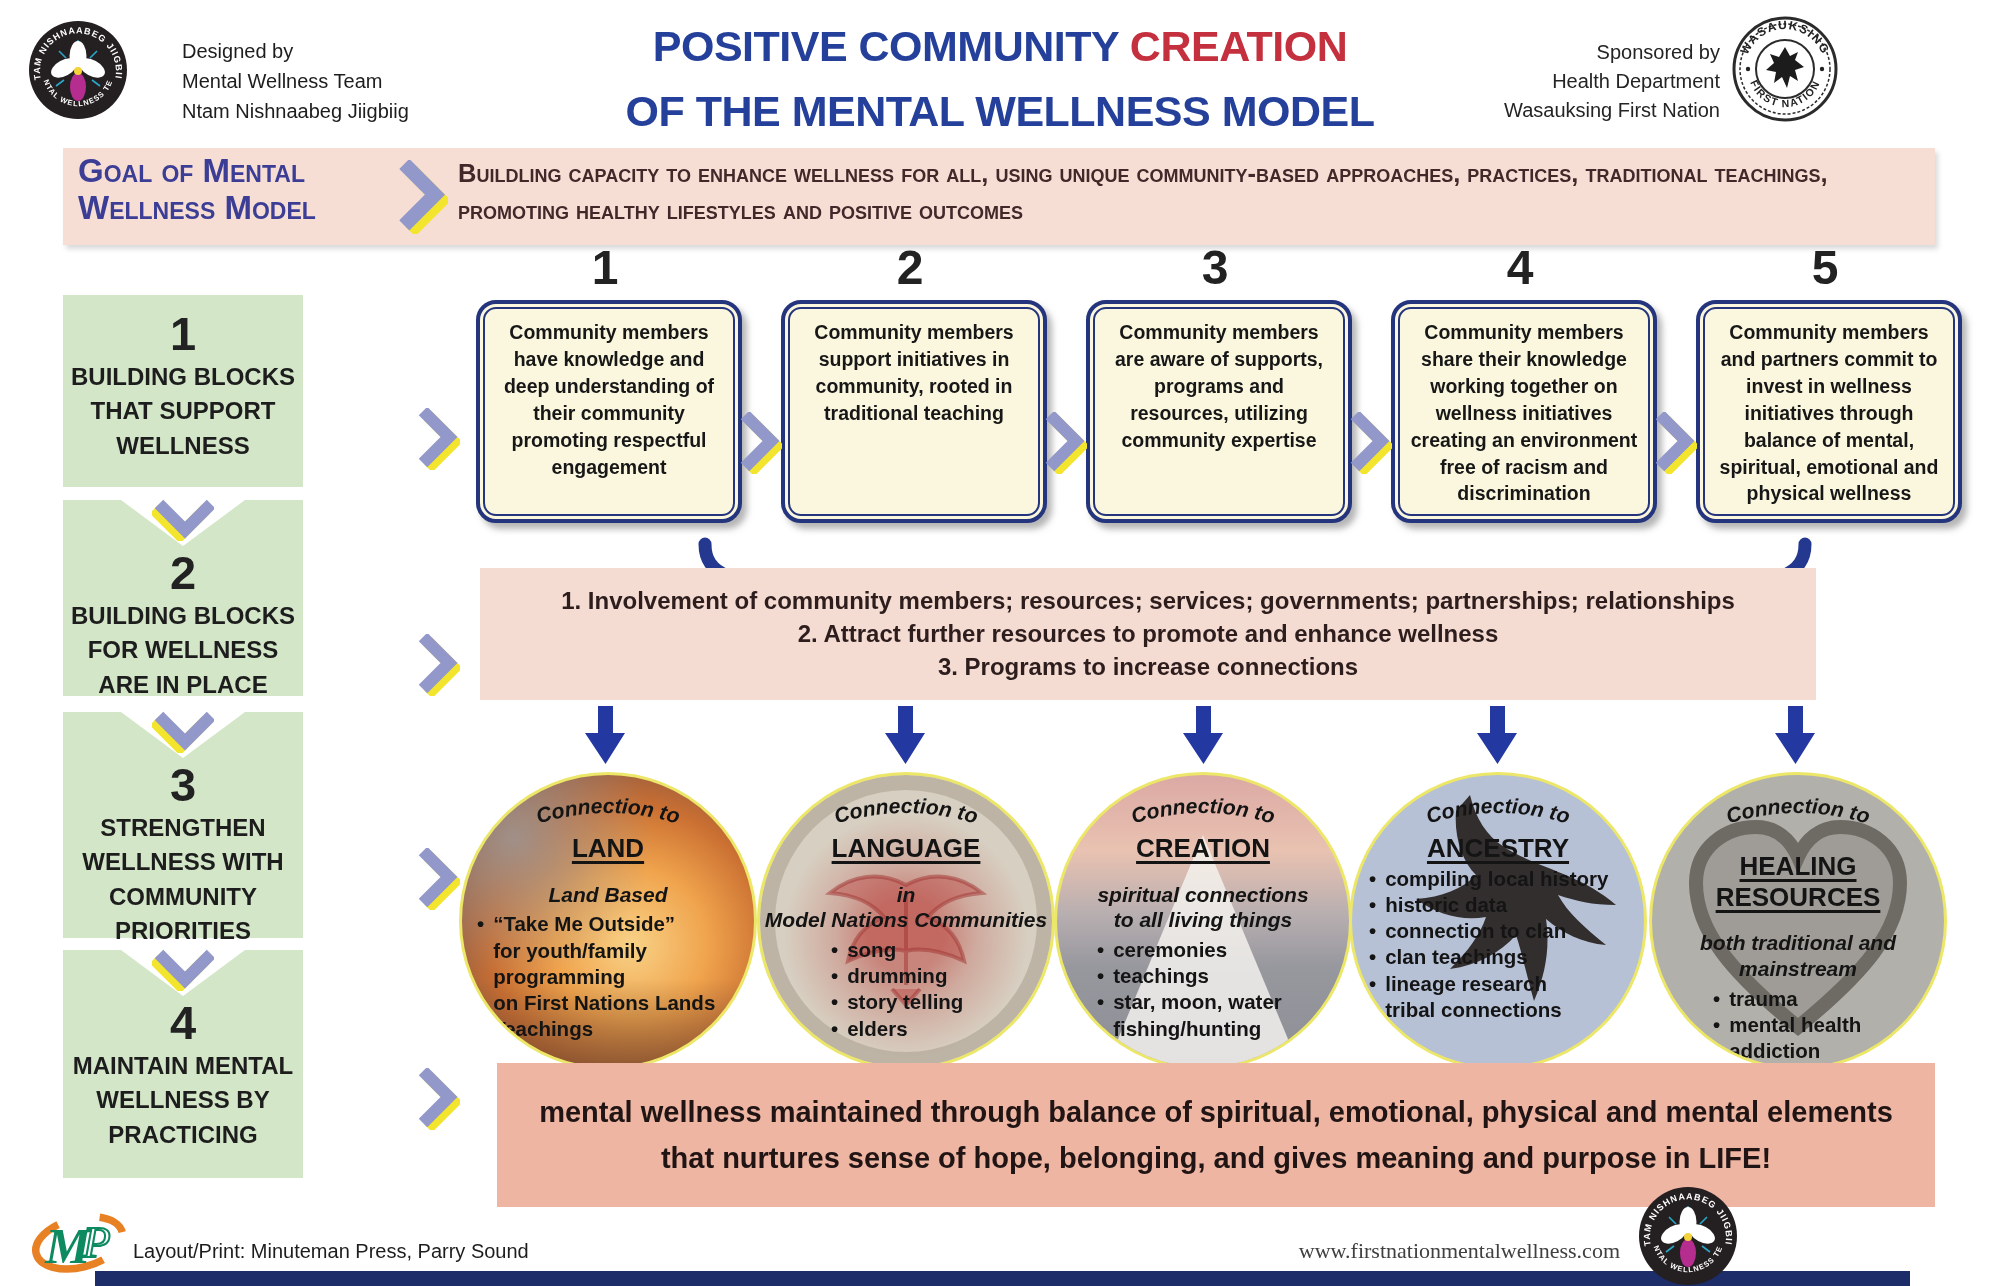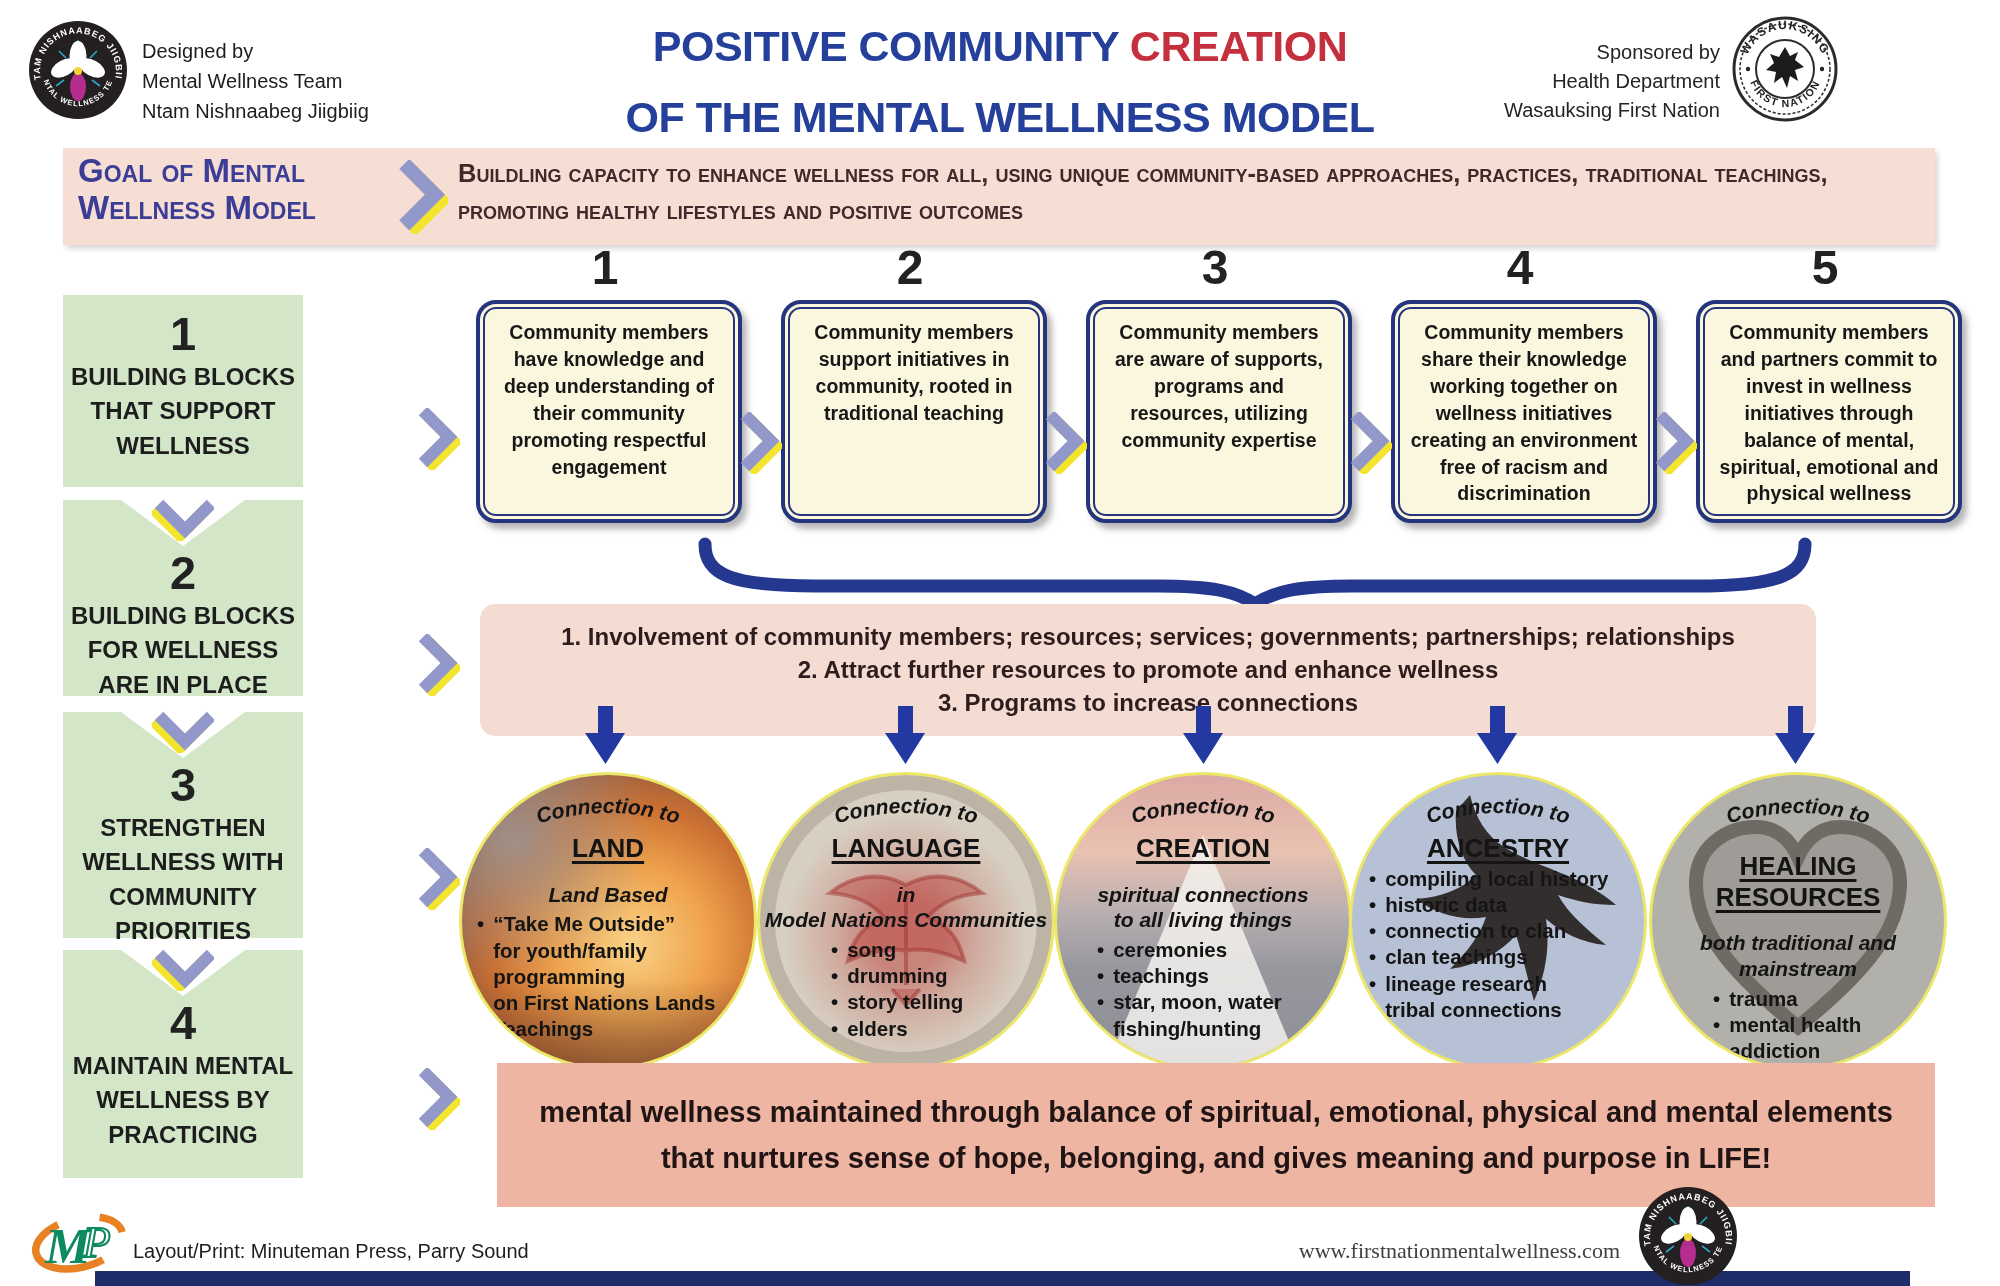--- a/index.html
+++ b/index.html
@@ -1,25 +1,25 @@
 <!DOCTYPE html>
 <html><head>
 <meta charset="utf-8">
 <style>
   html,body{margin:0;padding:0;background:#ffffff;}
   .poster{position:relative;width:2000px;height:1286px;background:#ffffff;overflow:hidden;
           font-family:"Liberation Sans",sans-serif;color:#1c1c1c;}
   .abs{position:absolute;}
 
   
-  .credit{font-size:20px;line-height:1.5;color:#1d1d1d;}
+  .credit{font-size:20px;line-height:1.5;color:#1d1d1d;margin-left:40px;}
   .title-wrap{width:1060px;left:470px;top:22px;text-align:center;}
   .title-l1{font-size:43px;font-weight:800;letter-spacing:-0.5px;color:#24409a;}
   .title-l1 .red{color:#c5303e;}
-  .title-l2{font-size:43px;font-weight:800;letter-spacing:-0.5px;color:#24409a;margin-top:22px;}
+  .title-l2{font-size:43px;font-weight:800;letter-spacing:-0.5px;color:#24409a;margin-top:16px;}
   .sponsor{left:1360px;top:38px;width:360px;text-align:right;font-size:20px;line-height:1.45;color:#242424;}
 
   
   .goal-banner{left:63px;top:148px;width:1872px;height:97px;background:#f6ded5;box-shadow:3px 4px 5px rgba(0,0,0,.15);}
   .goal-label{left:78px;top:153px;width:340px;font-variant:small-caps;font-weight:bold;
               font-size:33px;line-height:1.12;color:#3c3e96;}
   .goal-text{left:458px;top:155px;width:1468px;font-variant:small-caps;font-weight:bold;
              font-size:25.5px;line-height:1.45;color:#43282a;}
 
   
@@ -37,22 +37,22 @@
   
   .out-number{top:240px;width:258px;text-align:center;font-size:48px;font-weight:bold;color:#222;}
   .outcome-box{top:300px;width:258px;height:215px;background:#fbf7de;border:4px solid #24357e;
                border-radius:20px;box-shadow:5px 6px 6px rgba(110,110,110,.5);}
   .outcome-box::before{content:"";position:absolute;inset:3px;border:2px solid #24357e;border-radius:13px;pointer-events:none;}
   .outcome-text{position:absolute;inset:0;display:flex;align-items:flex-start;justify-content:center;
                 padding:15px 12px;font-size:19.5px;font-weight:bold;line-height:1.38;text-align:center;color:#171717;}
 
   
   .brace{left:695px;top:530px;}
-  .involve-box{left:480px;top:604px;width:1336px;height:132px;background:#f5dcd3;
-               display:flex;flex-direction:column;justify-content:center;align-items:center;gap:5px;border-radius:15px;}
+  .involve-box{left:480px;top:568px;width:1336px;height:132px;background:#f5dcd3;
+               display:flex;flex-direction:column;justify-content:center;align-items:center;gap:5px;}
   .involve-line{font-size:24px;font-weight:bold;color:#2d1d1d;text-align:center;}
 
   .darrow{width:40px;height:58px;}
 
   
   .circle{top:772px;width:292px;height:292px;border-radius:50%;border:3px solid #ece768;
           overflow:hidden;text-align:center;}
   .circle .content{position:absolute;inset:0;z-index:2;padding-top:14px;}
   .arc-svg{width:216px;height:46px;display:block;margin:0 auto;}
   .arc-svg text{font-size:21px;font-weight:bold;font-style:italic;fill:#141414;}

